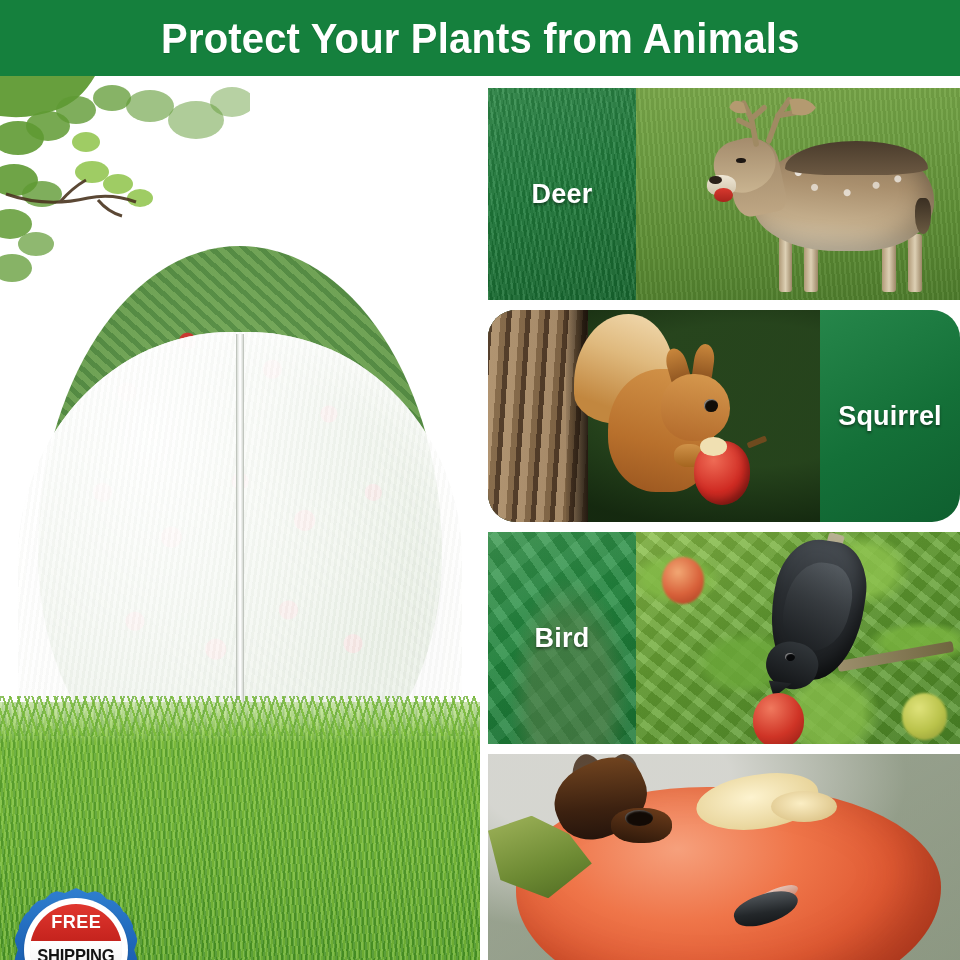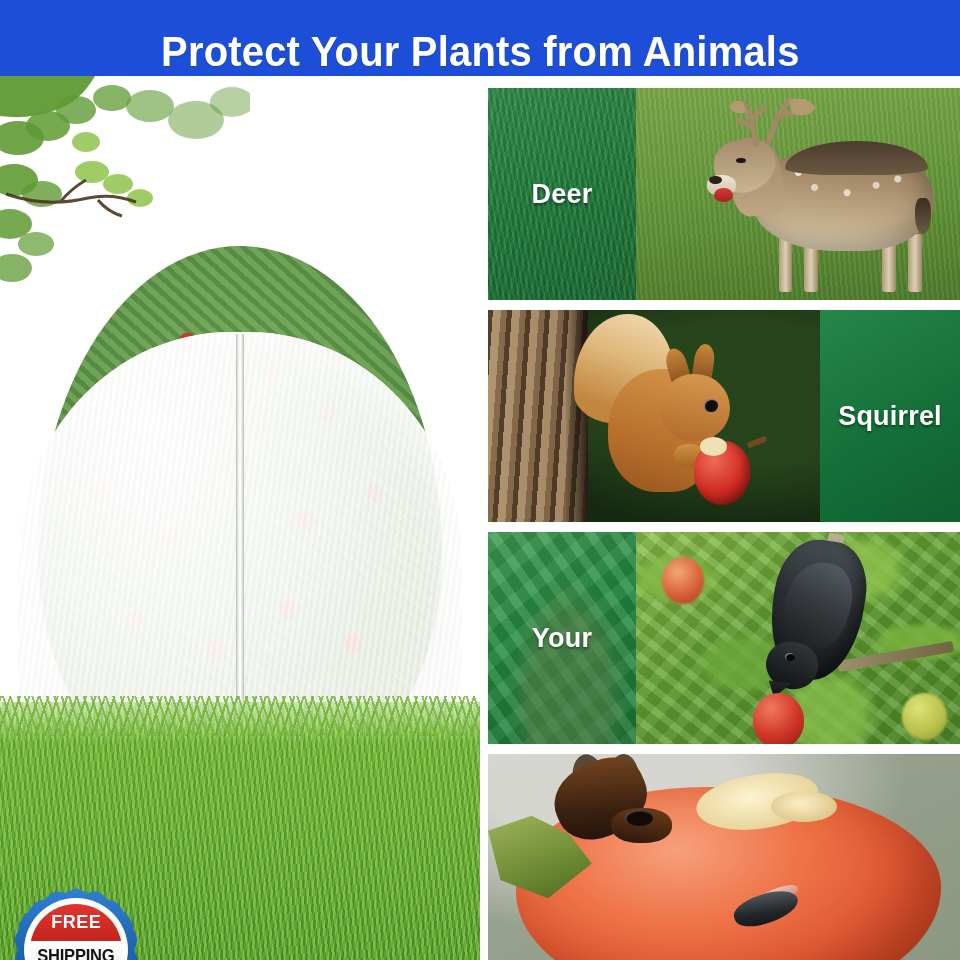--- a/index.html
+++ b/index.html
@@ -6,22 +6,22 @@
   body{
     width:960px;height:960px;overflow:hidden;
     background:#ffffff;
     font-family:"Liberation Sans", sans-serif;
   }
   .stage{position:relative;width:960px;height:960px;overflow:hidden;background:#fff;}
 
   
   .header-banner{
     position:absolute;left:0;top:0;width:960px;height:76px;
-    background:#1d4ed8;
-    display:flex;align-items:flex-end;justify-content:center;
+    background:#15803d;
+    display:flex;align-items:center;justify-content:center;
   }
   .header-title{
     font-family:"Liberation Sans Narrow","Liberation Sans",sans-serif;
     font-weight:bold;
     font-size:43px;
     letter-spacing:0.2px;
     color:#ffffff;
     transform:scaleX(0.93);
     text-shadow:0 1px 1px rgba(0,0,0,0.18);
     white-space:nowrap;
@@ -179,21 +179,21 @@
   .badge-mid span{
     color:#141414;font-weight:bold;font-size:18px;letter-spacing:-0.3px;
     font-family:"Liberation Sans Narrow","Liberation Sans",sans-serif;
     transform:scaleX(0.92);
   }
 
   
   .right-col{position:absolute;left:488px;top:88px;width:572px;height:872px;}
   .panel{position:absolute;left:0;width:472px;overflow:hidden;background:#ddd;display:flex;}
   .panel-1{top:0;height:212px;}
-  .panel-2{top:222px;height:212px;}
+  .panel-2{top:222px;height:212px;border-radius:28px;}
   .panel-3{top:444px;height:212px;}
   .panel-4{top:666px;height:206px;}
 
   .label-block{
     position:relative;flex:0 0 auto;
     display:flex;align-items:center;
     overflow:hidden;
   }
   .label-block.left{width:148px;justify-content:center;}
   .label-block.right{width:140px;justify-content:center;}
@@ -633,21 +633,21 @@
       </div>
       <div class="label-block right">
         <div class="bg-flat-green"></div>
         <div class="label-text">Squirrel</div>
       </div>
     </div>
 
     <div class="panel panel-3">
       <div class="label-block left">
         <div class="bg-leaf-green"></div>
-        <div class="label-text">Your</div>
+        <div class="label-text">Bird</div>
       </div>
       <div class="photo photo-bird">
         <div class="bird-leafy"></div>
         <div class="bird-apple2"></div>
         <div class="bird-apple3"></div>
         <div class="bird-branch"></div>
         <div class="bird-branch2"></div>
         <div class="bird-body"></div>
         <div class="bird-wing"></div>
         <div class="bird-head"></div>

